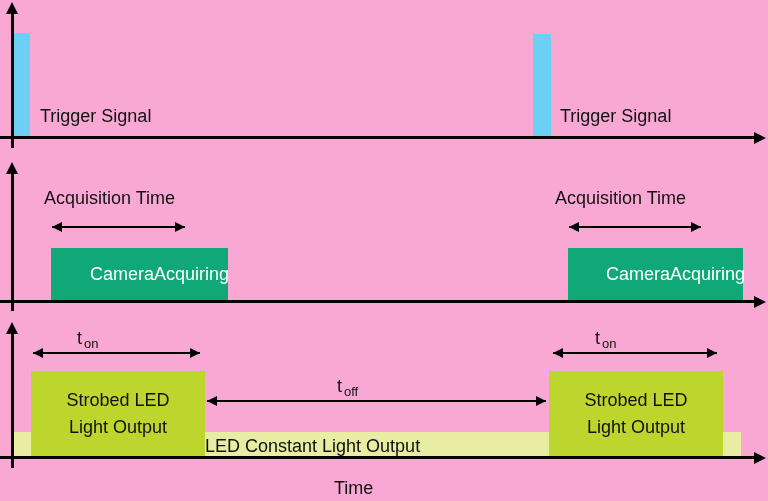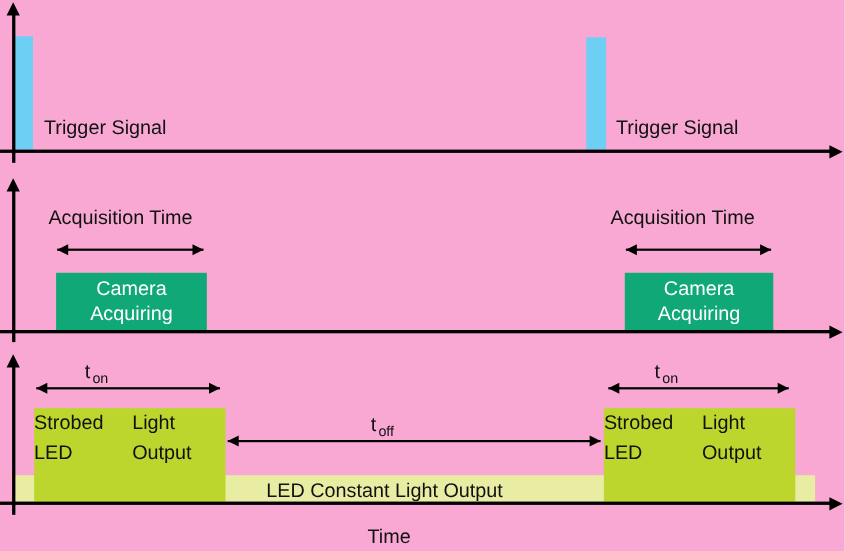--- a/index.html
+++ b/index.html
@@ -16,24 +16,24 @@
   .tri-right { width:0; height:0; border-top:6px solid transparent; border-bottom:6px solid transparent; border-left:12px solid var(--axis,#000); }
   
   .dblarrow { height:2px; background:var(--axis,#000); }
   .dblarrow::before { content:""; position:absolute; left:0; top:-4px; width:0; height:0;
     border-top:5px solid transparent; border-bottom:5px solid transparent; border-right:10px solid var(--axis,#000); }
   .dblarrow::after { content:""; position:absolute; right:0; top:-4px; width:0; height:0;
     border-top:5px solid transparent; border-bottom:5px solid transparent; border-left:10px solid var(--axis,#000); }
   
   .pulse { background:var(--trigger-pulse,#6dcff4); }
   .camera-box { background:var(--camera-box,#0fa876); color:var(--camera-box-text,#fff);
+    display:flex; flex-direction:row; align-items:center; justify-content:center;
+    font-size:18px; line-height:23px; z-index:2;padding-left:40px; }
+  .strobed-box { background:var(--strobed-box,#bdd62e);
     display:flex; flex-direction:column; align-items:center; justify-content:center;
-    font-size:18px; line-height:23px; z-index:2; }
-  .strobed-box { background:var(--strobed-box,#bdd62e);
-    display:flex; flex-direction:row; justify-content:center;
     font-size:18px; line-height:27px; z-index:2; }
   .band { background:var(--constant-band,#e9eda4); z-index:1; }
   
   .label { font-size:18px; line-height:20px; white-space:nowrap; }
   .center { text-align:left; }
   .tsub { font-size:13px; position:relative; top:4px; margin-left:2px; }
   .z3 { z-index:3; }
   .z4 { z-index:4; }
 </style>
 </head>
@@ -101,18 +101,18 @@
 
     <div class="abs strobed-box" style="left:31px; top:371px; width:174px; height:85px;">
       <span>Strobed LED</span>
       <span>Light Output</span>
     </div>
     <div class="abs strobed-box" style="left:549px; top:371px; width:174px; height:85px;">
       <span>Strobed LED</span>
       <span>Light Output</span>
     </div>
 
-    <div class="abs label center z4" style="left:205px; top:436px; width:344px;margin-left:37px;">LED Constant Light Output</div>
+    <div class="abs label center z4" style="left:205px; top:436px; width:344px;">LED Constant Light Output</div>
 
     <div class="abs label center" style="left:334px; top:478px; width:124px;">Time</div>
   </div>
 
 </div>
 
 </body></html>

